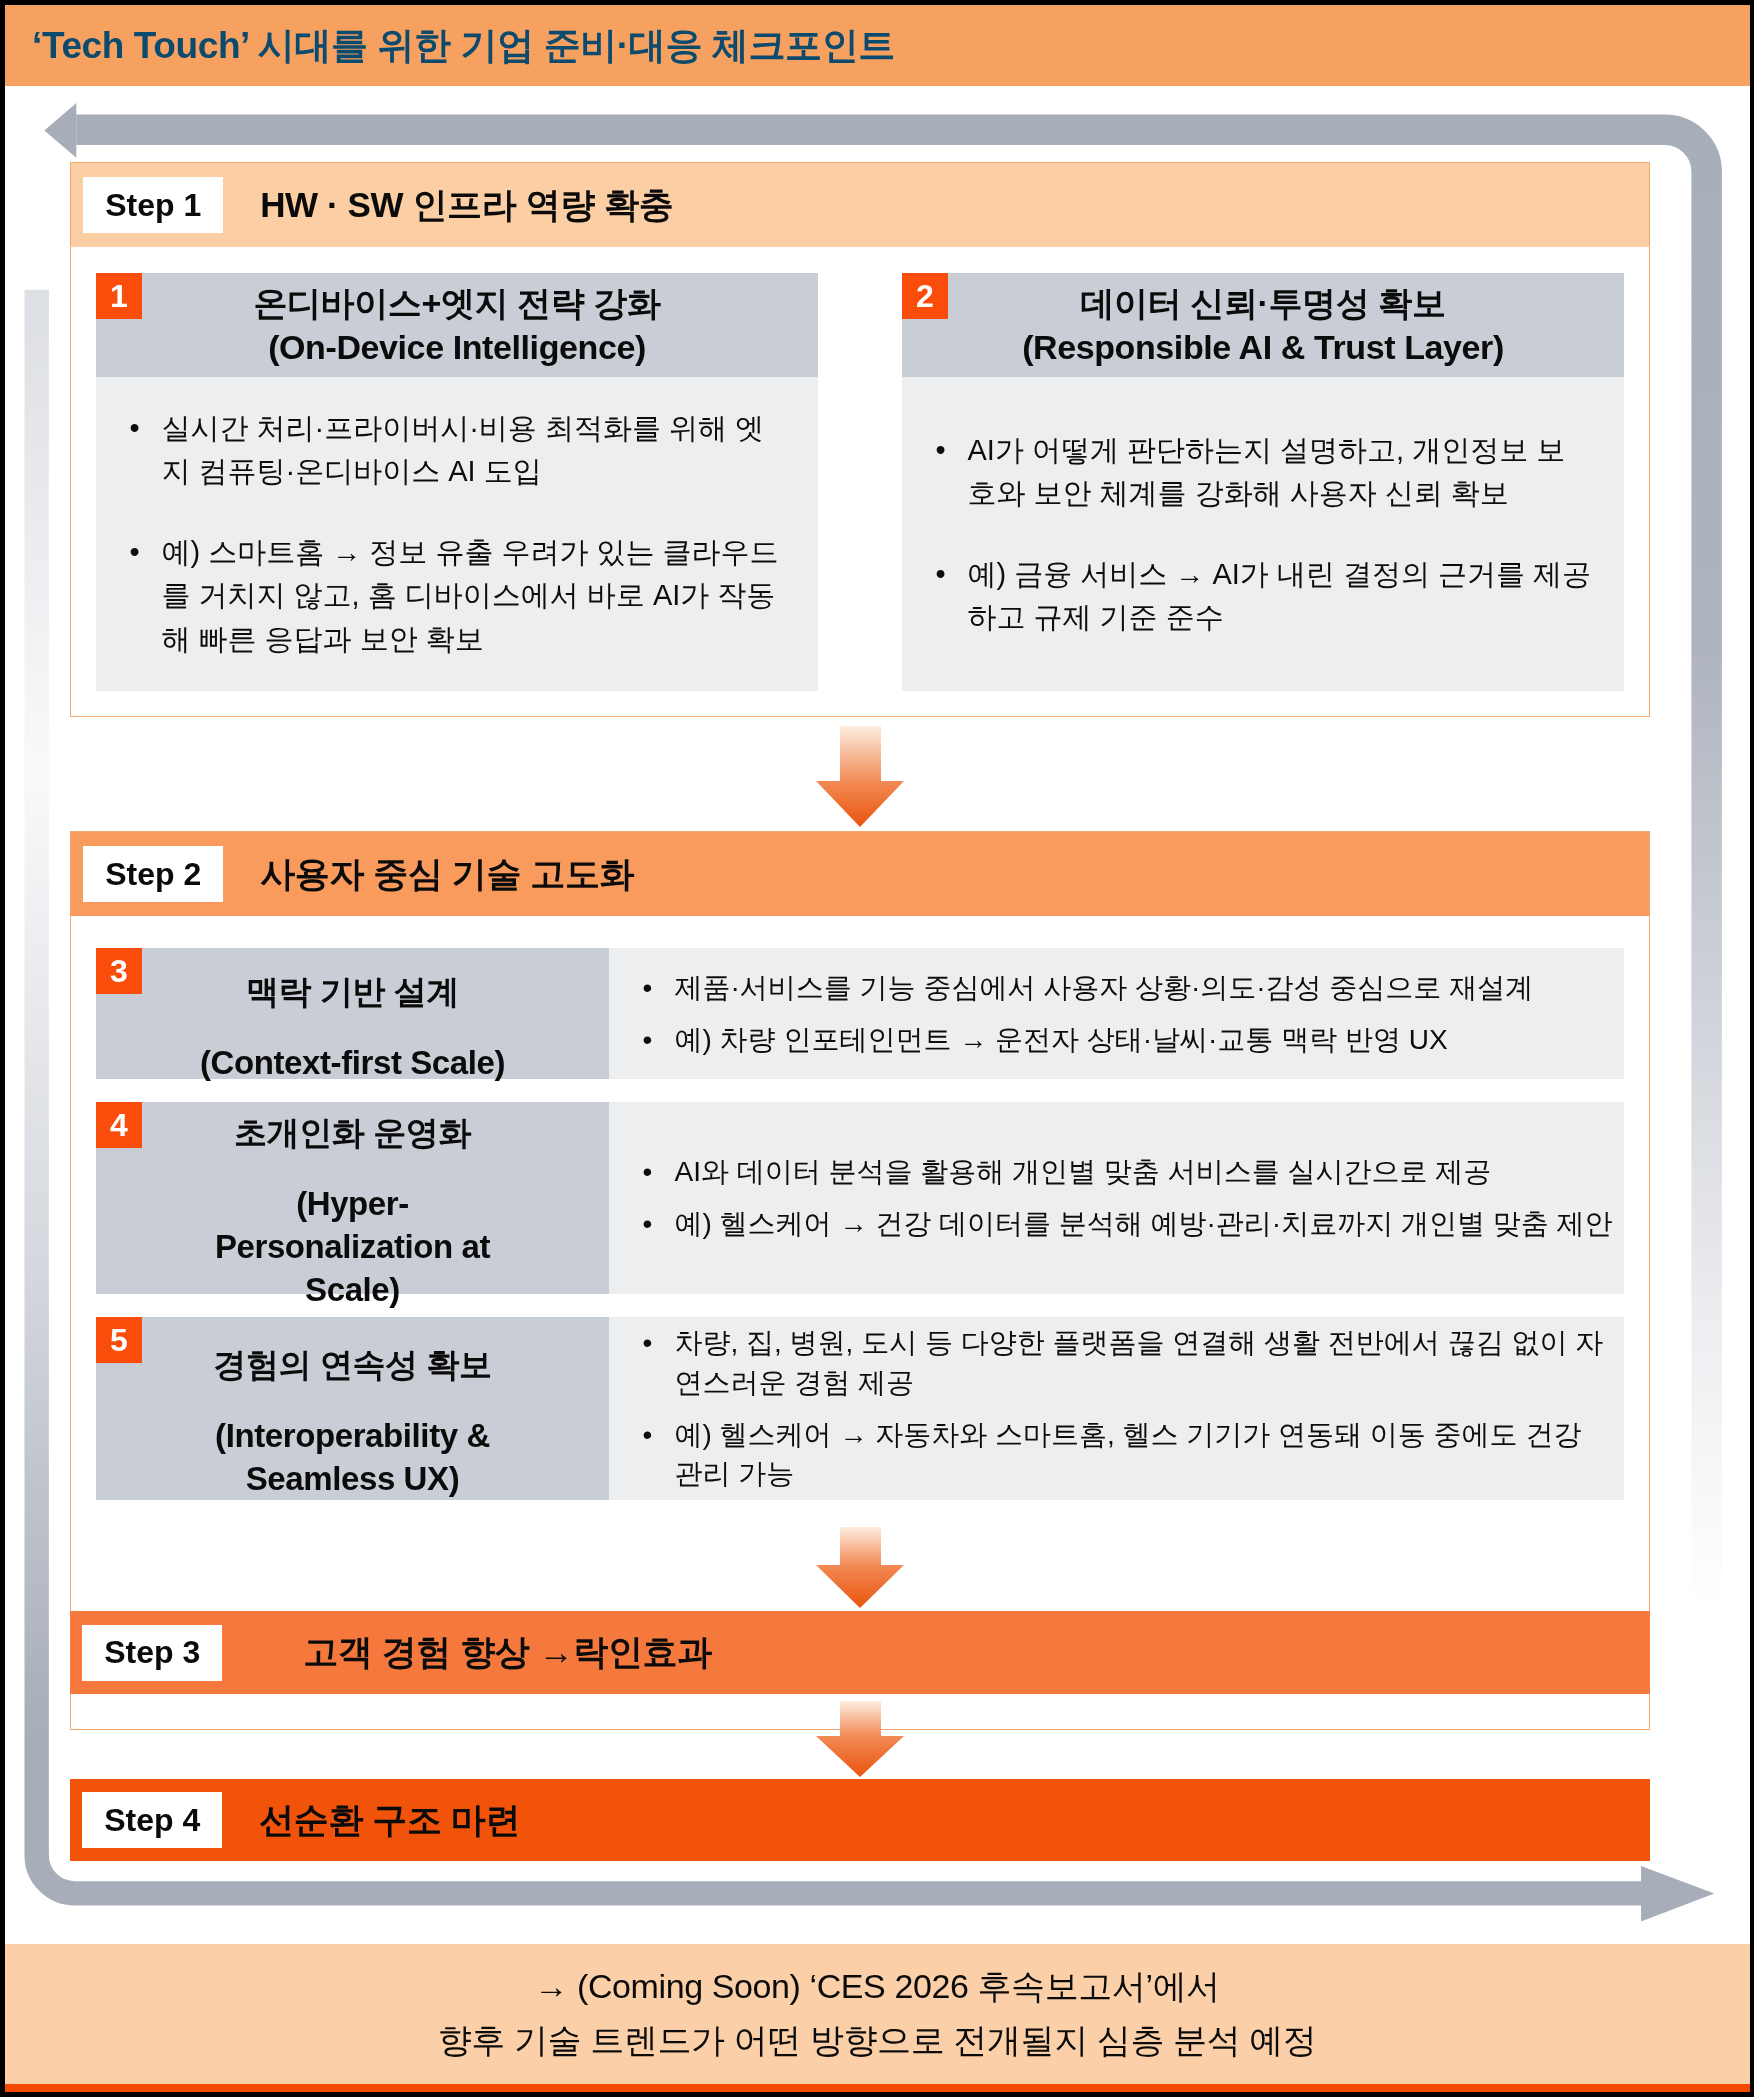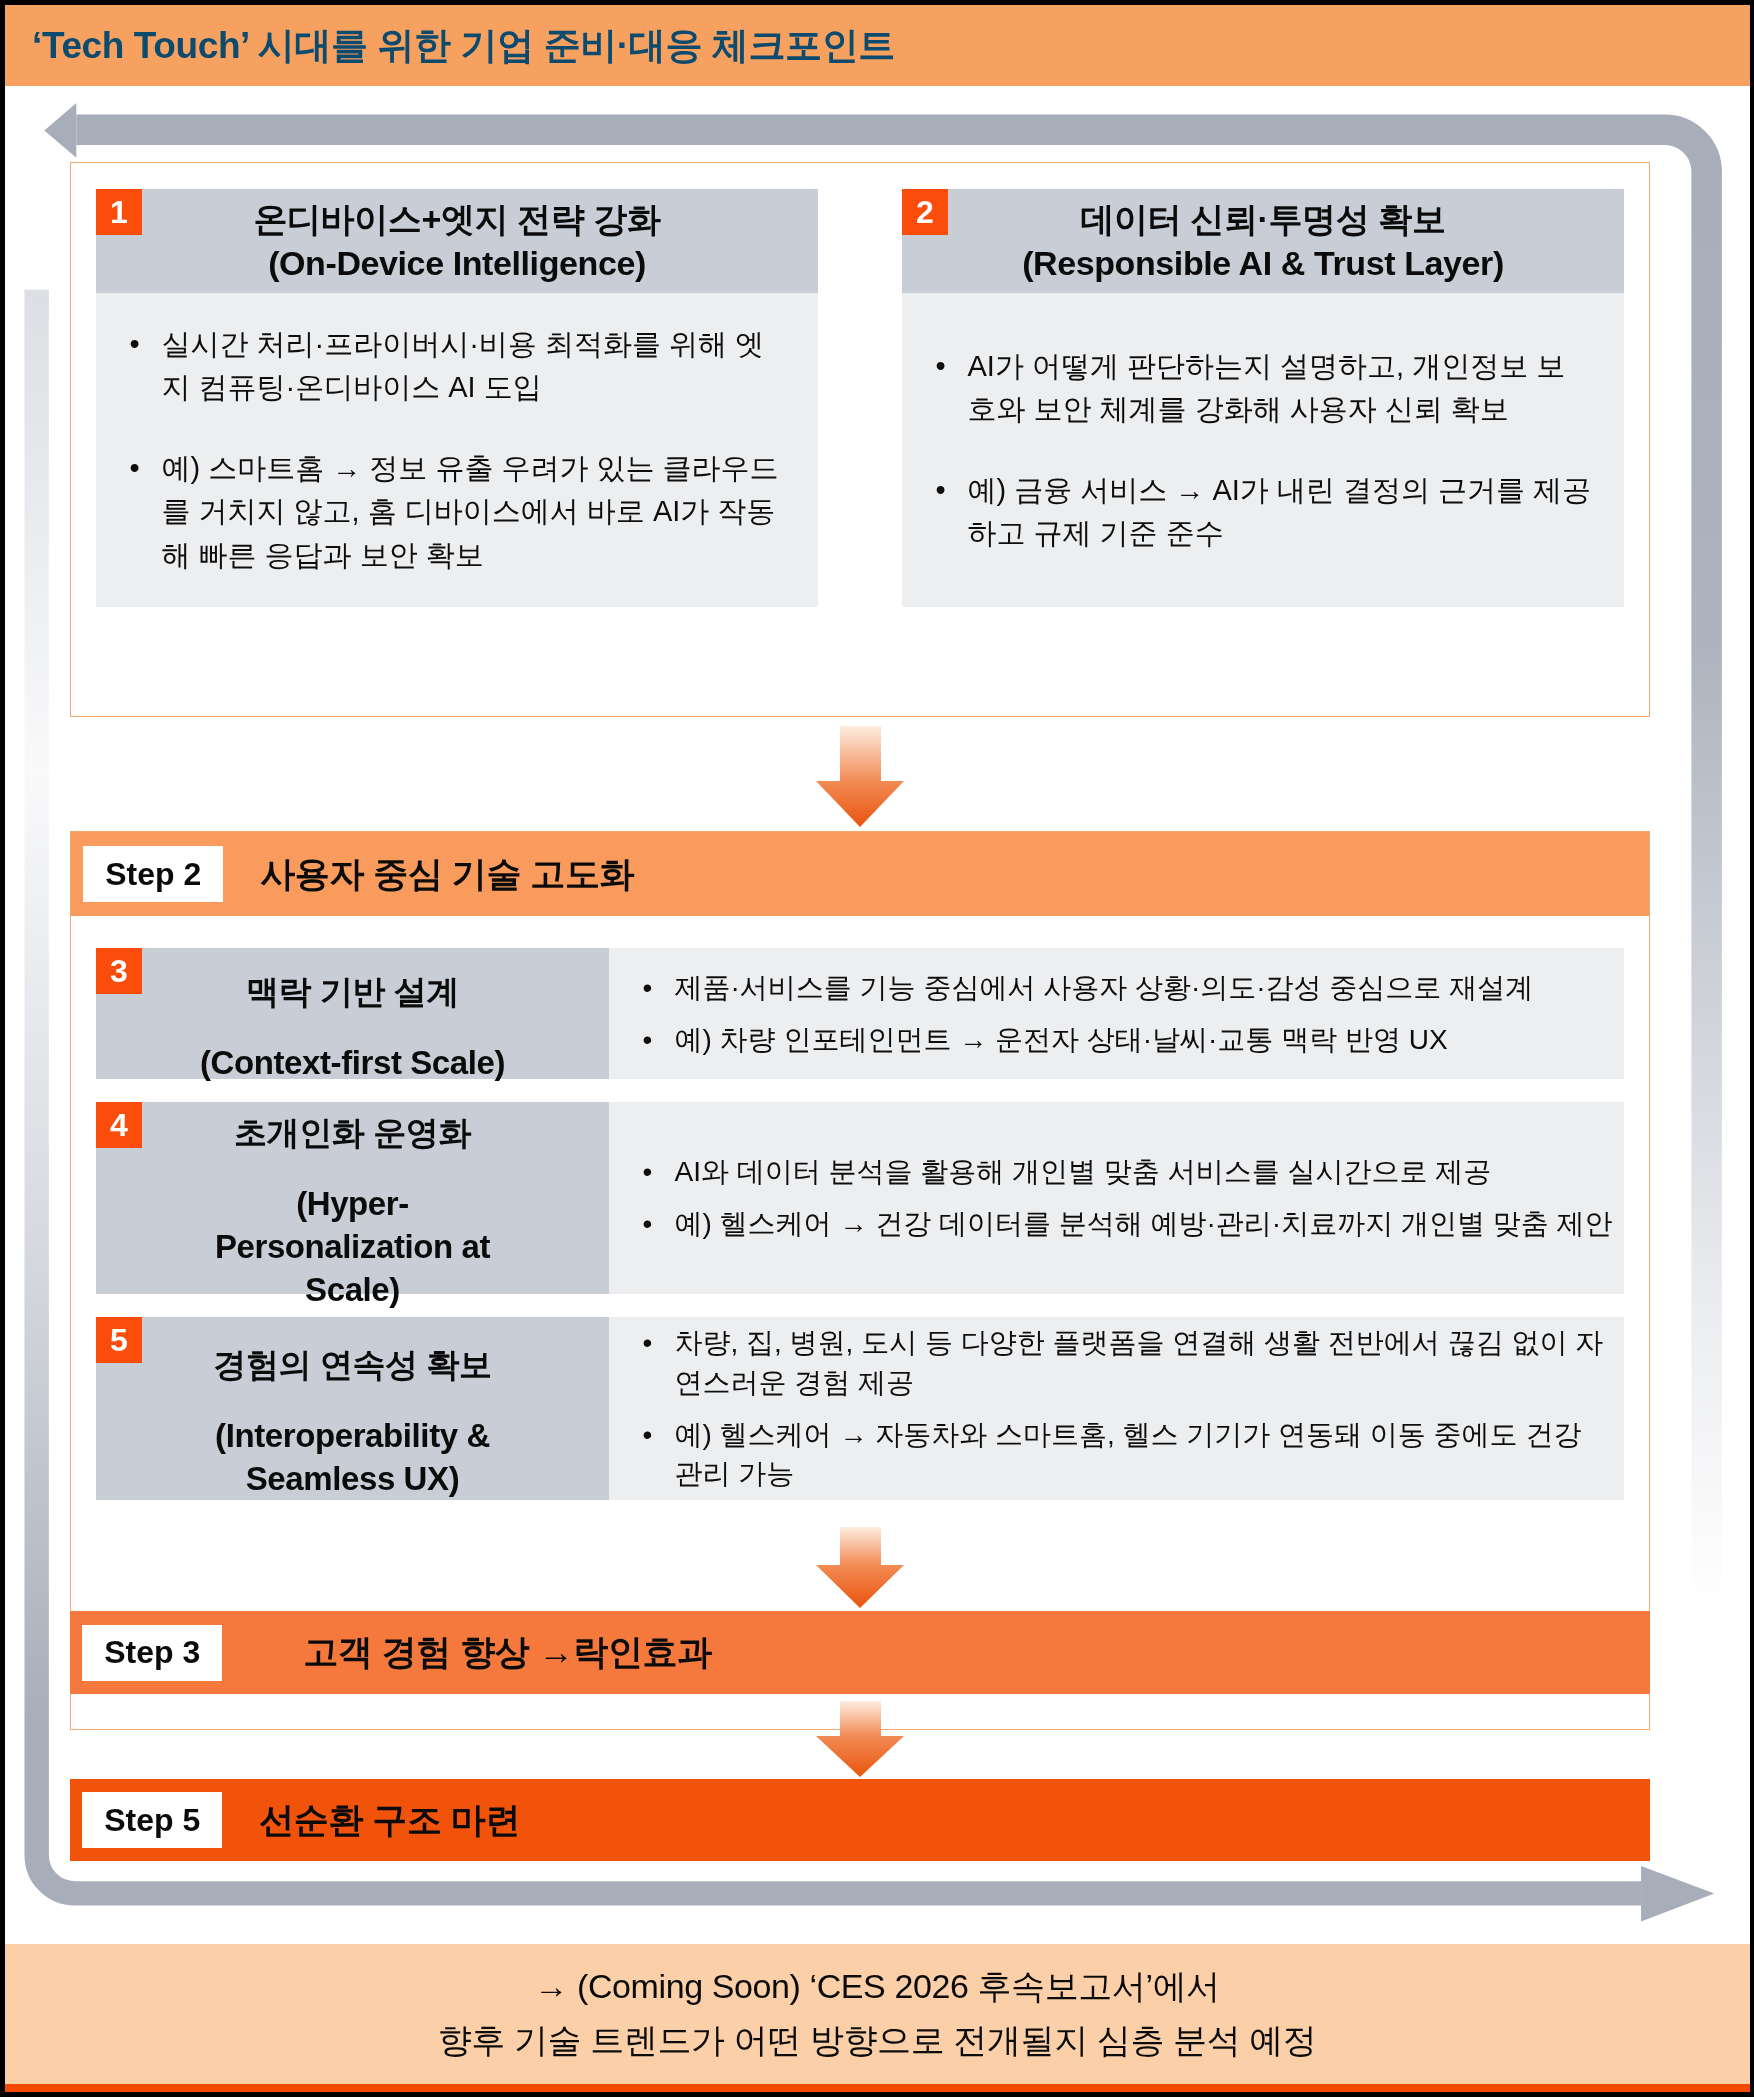--- a/index.html
+++ b/index.html
@@ -134,20 +134,24 @@
         <stop offset="1" stop-color="#A7ADB9" stop-opacity="1"></stop>
       </linearGradient>
     </defs>
     <path d="M100,170 L2183,170 A55,55 0 0 1 2238,225 L2238,2110" fill="none" stroke="url(#gRight)" stroke-width="40"></path>
     <polygon points="100,135 100,207 58,171" fill="#A7ADB9"></polygon>
     <path d="M48,380 L48,2433 A50,50 0 0 0 98,2483 L2152,2483" fill="none" stroke="url(#gLeft)" stroke-width="32"></path>
     <polygon points="2152,2447 2152,2520 2248,2483" fill="#A7ADB9"></polygon>
   </svg>
 
   <section class="card card1">
+    <div class="banner banner-step1">
+      <span class="step-label">Step 1</span>
+      <span class="banner-title">HW · SW 인프라 역량 확충</span>
+    </div>
     <div class="columns">
 
       <div class="box">
         <div class="box-header">
           <span class="badge">1</span>
           <div class="box-title">온디바이스+엣지 전략 강화</div>
           <div class="box-subtitle">(On-Device Intelligence)</div>
         </div>
         <div class="box-body">
           <div class="bullet">
@@ -266,21 +270,21 @@
     <span class="step-label">Step 3</span>
     <span class="banner-title">고객 경험 향상 →락인효과</span>
   </div>
 
   <div class="down-arrow arrow-3">
     <div class="stem"></div>
     <div class="head"></div>
   </div>
 
   <div class="step-bar step-bar-4">
-    <span class="step-label">Step 5</span>
+    <span class="step-label">Step 4</span>
     <span class="banner-title">선순환 구조 마련</span>
   </div>
 
   <div class="footer">
     <div>→ (Coming Soon) ‘CES 2026 후속보고서’에서</div>
     <div>향후 기술 트렌드가 어떤 방향으로 전개될지 심층 분석 예정</div>
   </div>
   <div class="bottom-strip"></div>
 
 </div>

